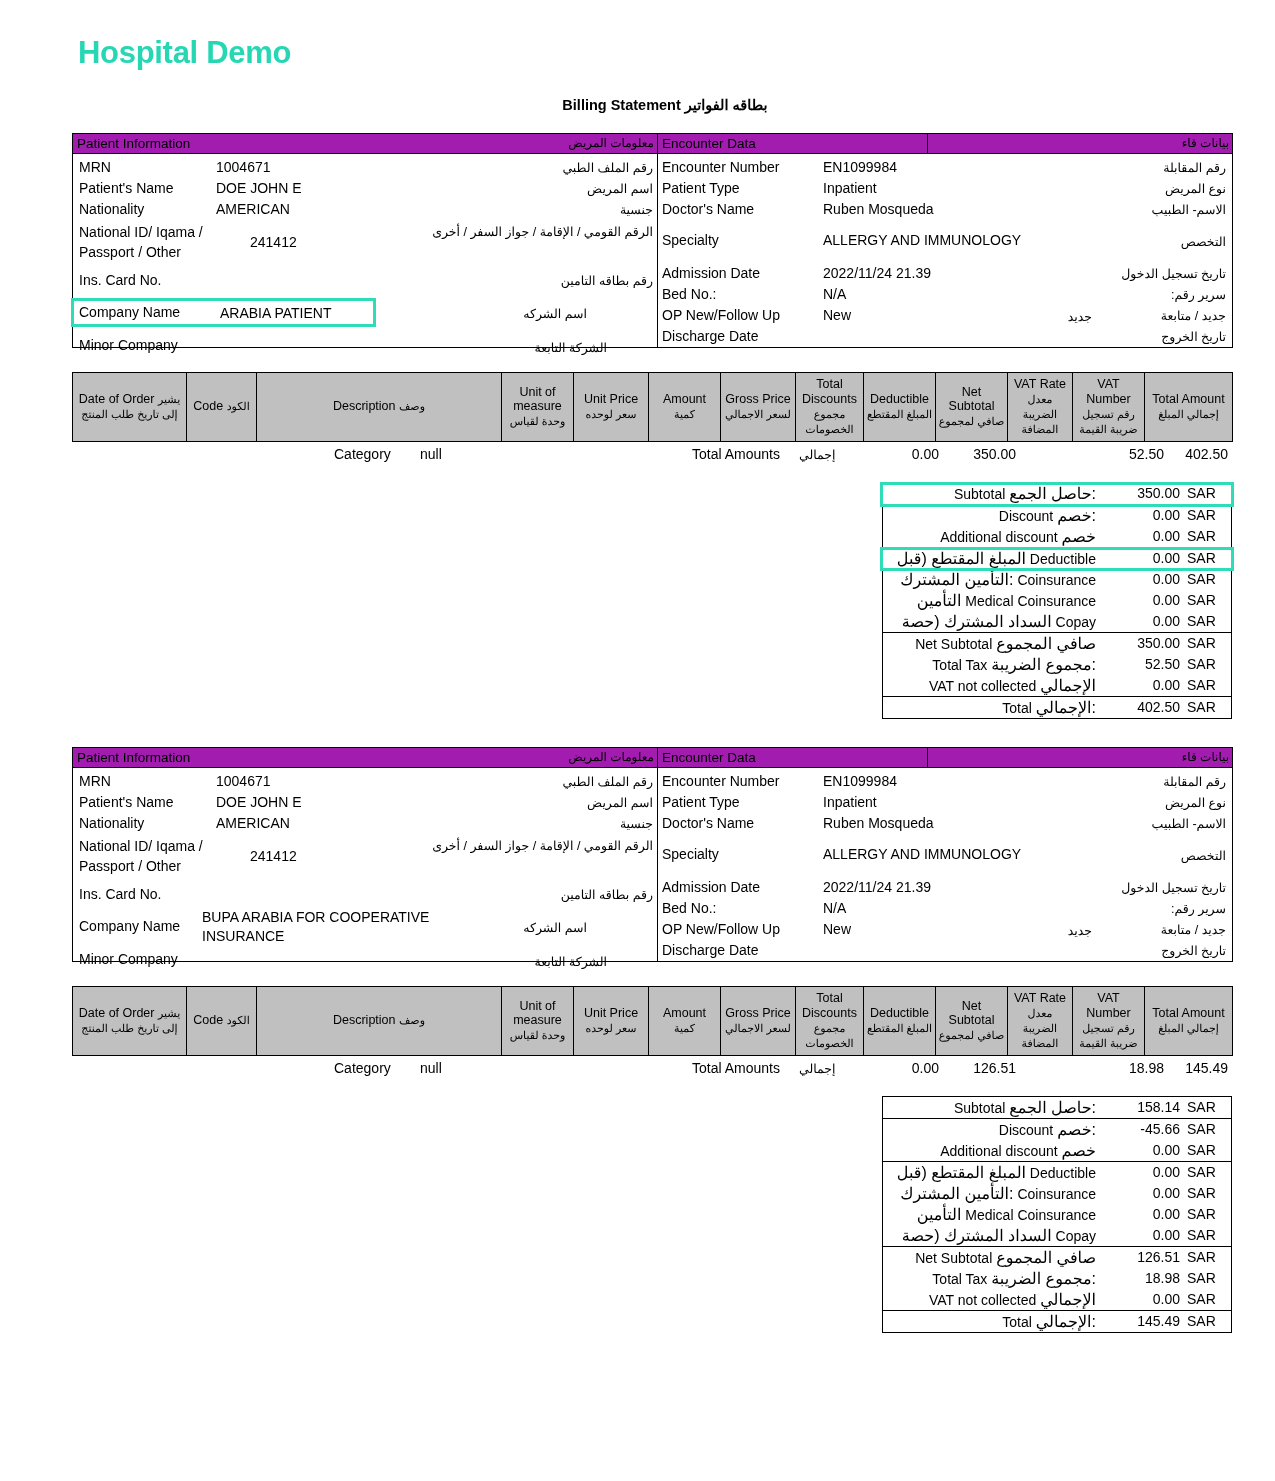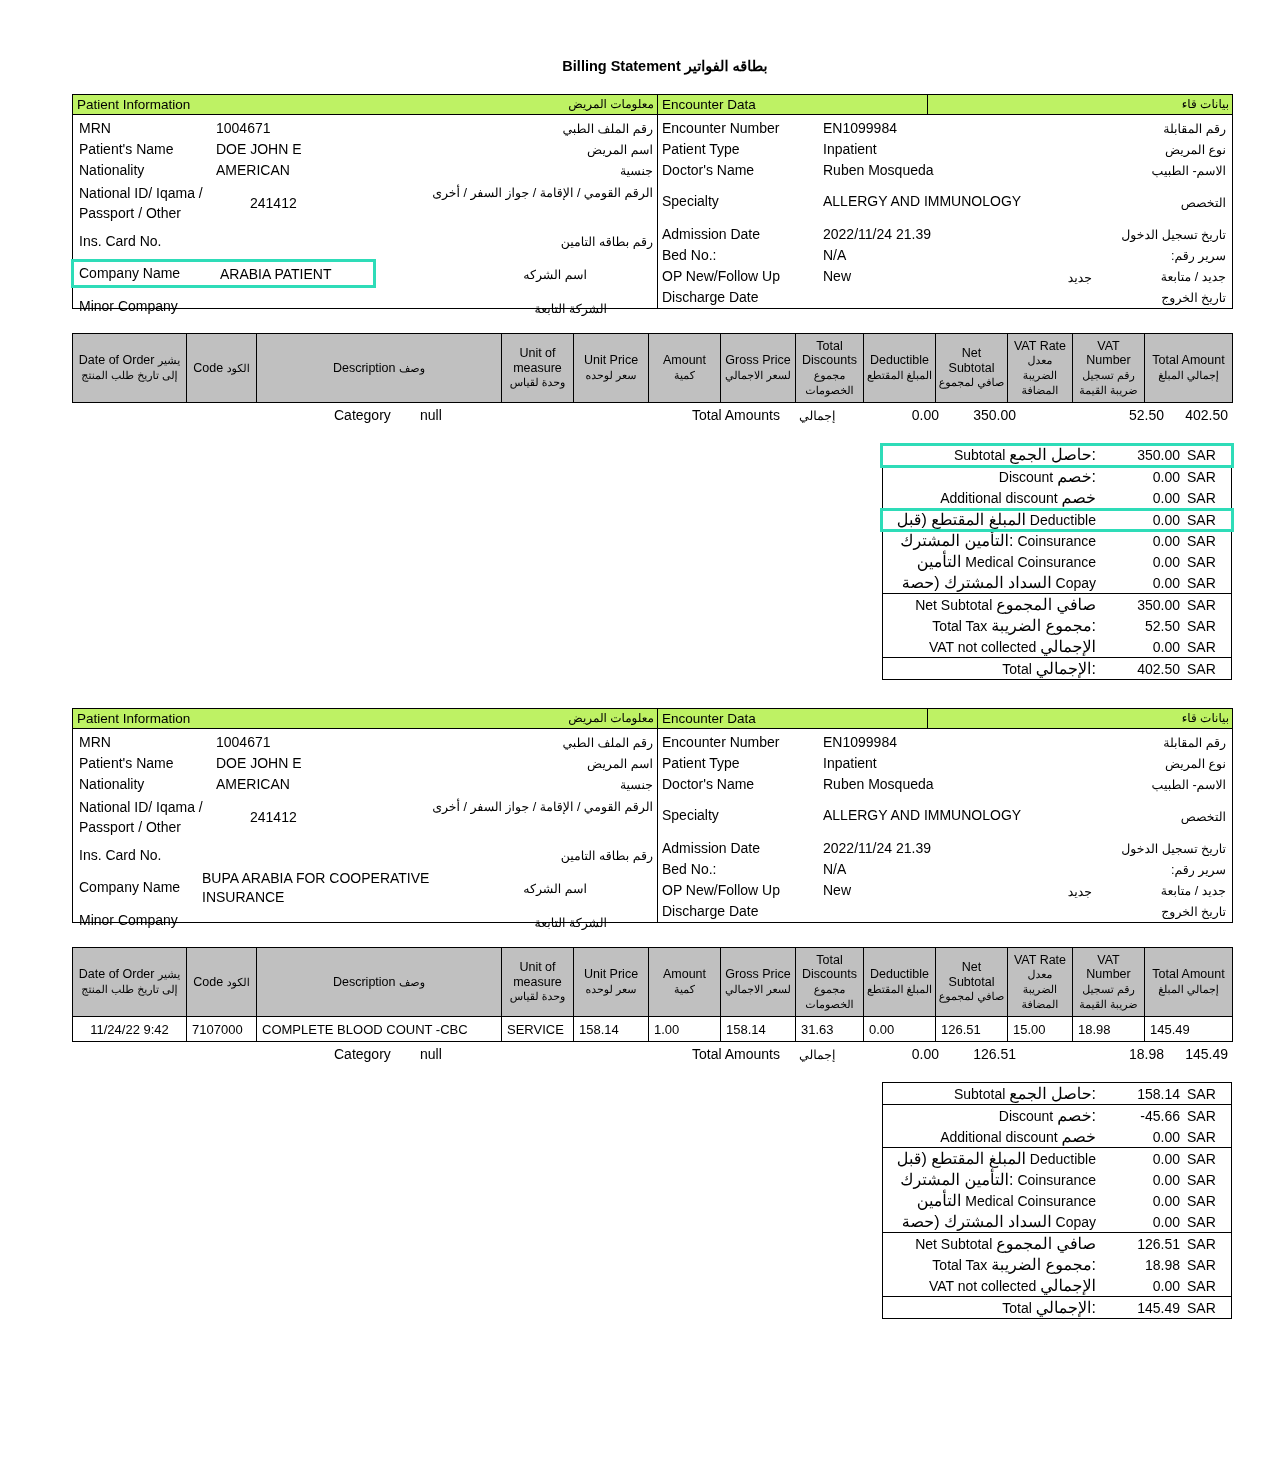--- a/index.html
+++ b/index.html
@@ -58,21 +58,21 @@
     border-collapse: collapse;
     table-layout: fixed;
     border: 1px solid #000;
     font-size: 13.5px;
   }
   table.info td {
     vertical-align: top;
     padding: 0;
   }
   .info-hdr td {
-    background: #bef264;
+    background: #a21caf;
     border-bottom: 1px solid #000;
     height: 19px;
     line-height: 19px;
     font-size: 13.5px;
   }
   .info-hdr td.hl { padding-left: 4px; }
   .info-hdr td.hr { text-align: right; padding-right: 3px; font-size: 12px; }
   .vline { border-left: 1px solid #000; }
 
   .info-body { height: 193px; }
@@ -165,20 +165,21 @@
     position: absolute;
     border: 3px solid #2edcb8;
     box-sizing: border-box;
     pointer-events: none;
   }
 </style>
 </head>
 <body>
 
 <div class="page-header">
+  <div class="brand-title">Hospital Demo</div>
 </div>
 
 <div class="statement-title">
   <span>Billing Statement</span>
   <span>بطاقه الفواتير</span>
 </div>
 
 <div class="section sec1" style="margin-top:20px;">
 
   <table class="info">
@@ -495,35 +496,20 @@
       <th><span>Unit Price</span><br><span class="ar">سعر لوحده</span></th>
       <th><span>Amount</span> <span class="ar">كمية</span></th>
       <th><span>Gross Price</span><br><span class="ar">لسعر الاجمالي</span></th>
       <th><span>Total Discounts</span><br><span class="ar">مجموع الخصومات</span></th>
       <th><span>Deductible</span><br><span class="ar">المبلغ المقتطع</span></th>
       <th><span>Net Subtotal</span><br><span class="ar">صافي لمجموع</span></th>
       <th><span>VAT Rate</span><br><span class="ar">معدل الضريبة المضافة</span></th>
       <th><span>VAT Number</span><br><span class="ar">رقم تسجيل ضريبة القيمة</span></th>
       <th><span>Total Amount</span><br><span class="ar">إجمالي المبلغ</span></th>
     </tr>
-    <tr>
-      <td class="c">11/24/22 9:42</td>
-      <td class="l">7107000</td>
-      <td class="l">COMPLETE BLOOD COUNT -CBC</td>
-      <td class="l">SERVICE</td>
-      <td class="l">158.14</td>
-      <td class="l">1.00</td>
-      <td class="l">158.14</td>
-      <td class="l">31.63</td>
-      <td class="l">0.00</td>
-      <td class="l">126.51</td>
-      <td class="l">15.00</td>
-      <td class="l">18.98</td>
-      <td class="l">145.49</td>
-    </tr>
   </tbody>
     </table>
 
   <div class="totline">
     <span style="left:262px; top:4px;">Category</span>
     <span style="left:348px; top:4px;">null</span>
     <span style="left:620px; top:4px;">Total Amounts</span>
     <span style="left:727px; top:5px; font-size:12.5px;">إجمالي</span>
     <span style="left:795px; top:4px; width:72px; text-align:right;">0.00</span>
     <span style="left:872px; top:4px; width:72px; text-align:right;">126.51</span>

